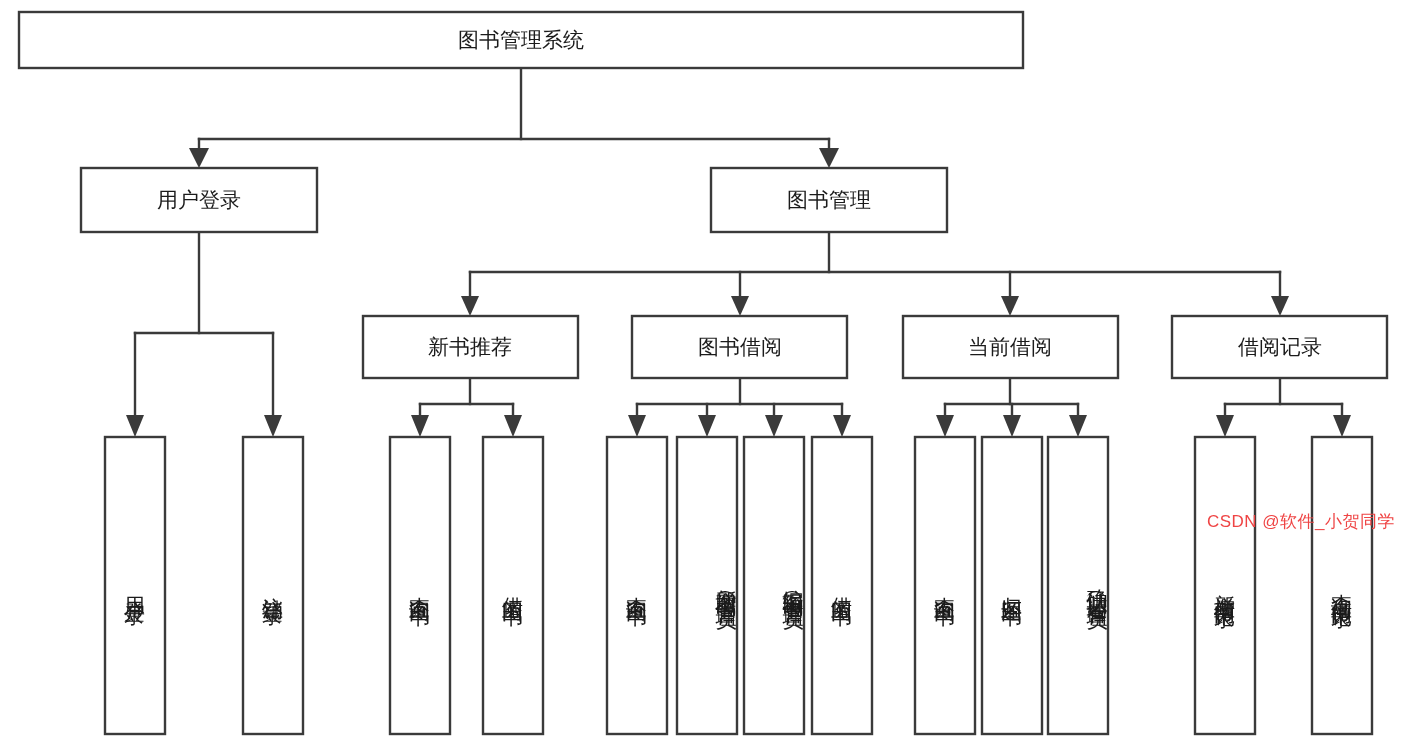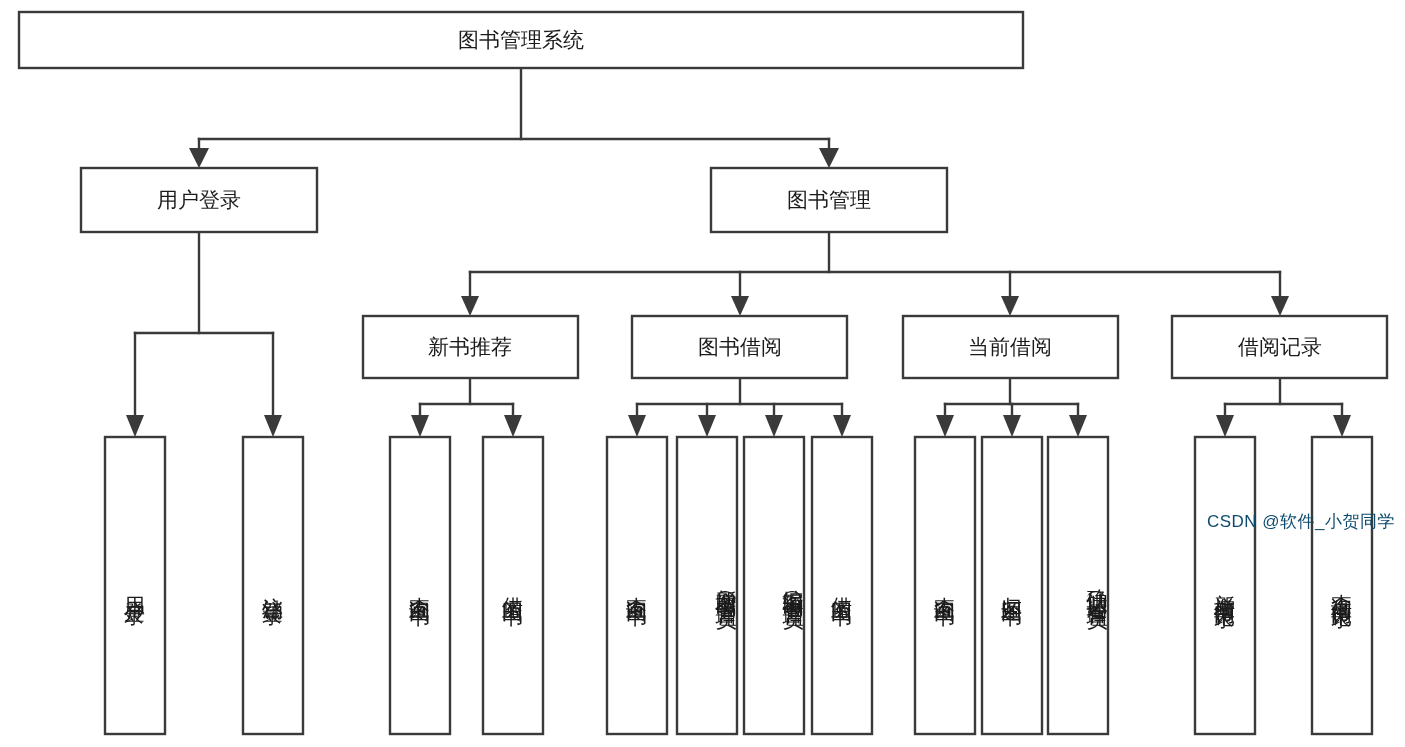--- a/index.html
+++ b/index.html
@@ -65,21 +65,21 @@
     align-items: center;
     justify-content: center;
     pointer-events: none;
   }
   .watermark {
     position: absolute;
     right: 10px;
     bottom: 6px;
     font-family: "Liberation Sans", "DejaVu Sans", sans-serif;
     font-size: 17px;
-    color: #0c4a6e;
+    color: #ef4444;
     letter-spacing: 0.5px;
     white-space: nowrap;
   }
 </style>
 </head>
 <body>
 
 <div id="diagram-root">
 
   <svg id="diagram-svg" viewBox="0 0 1405 747">

